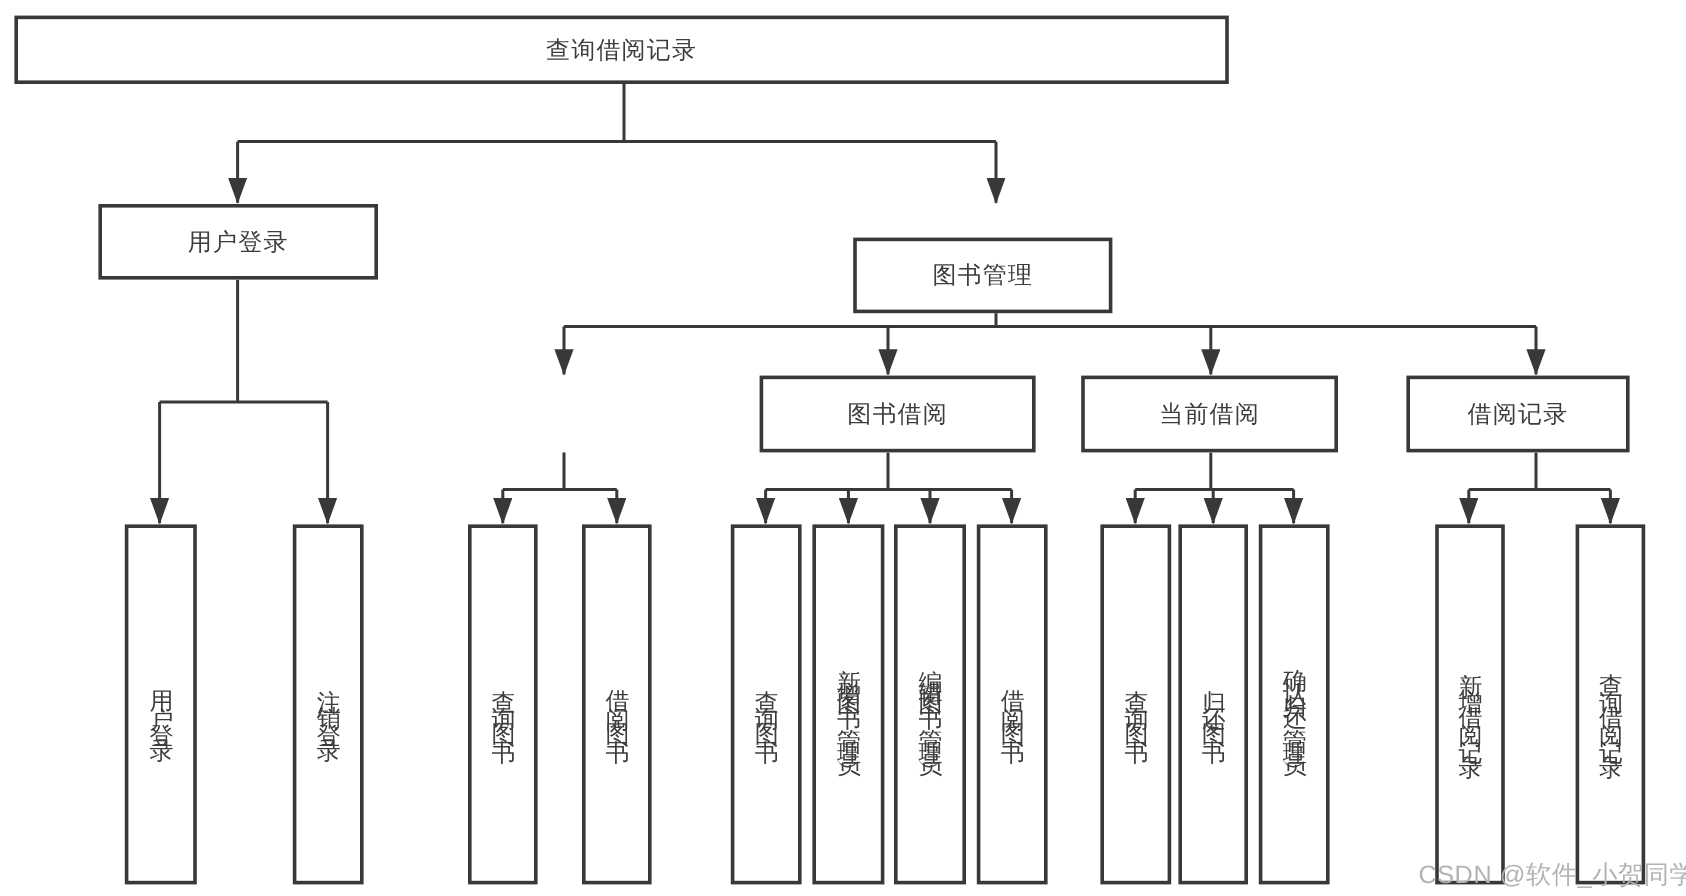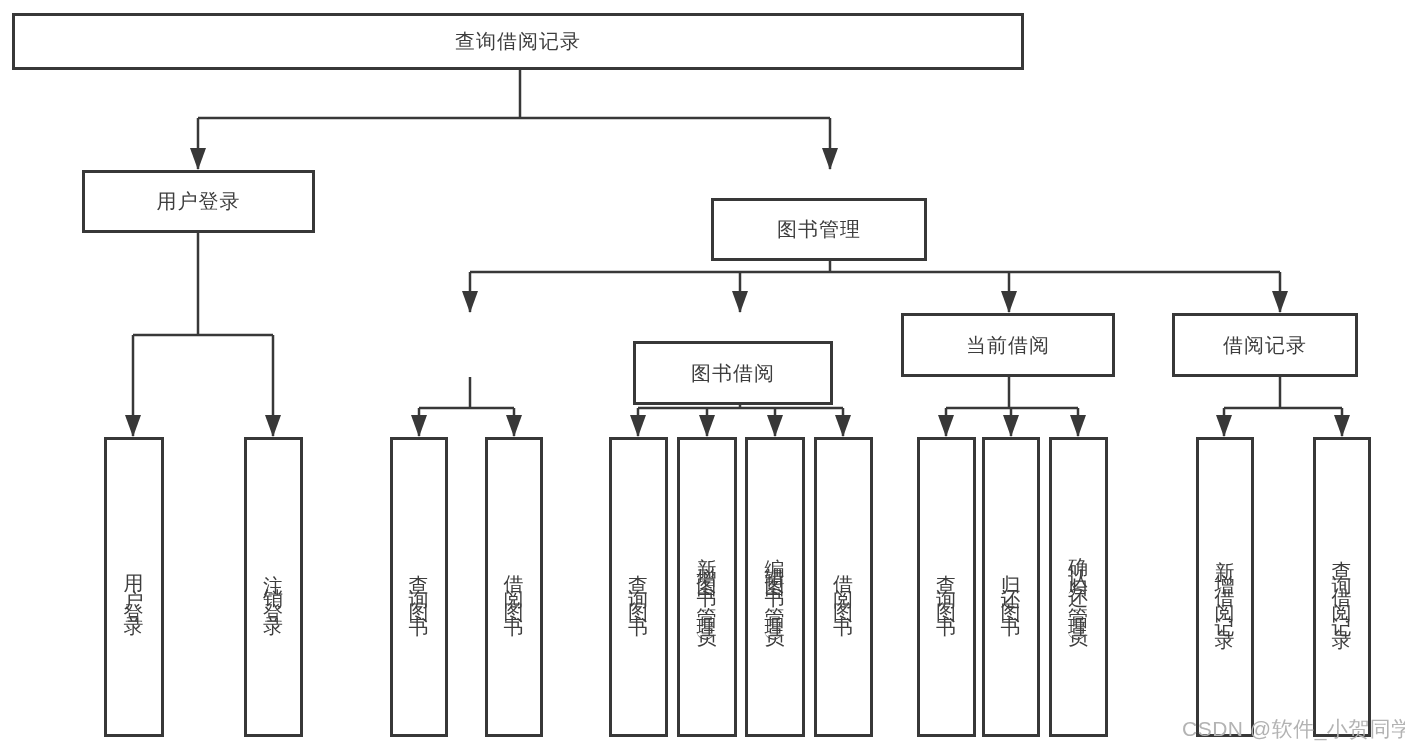--- a/index.html
+++ b/index.html
@@ -111,21 +111,21 @@
     <span>查询借阅记录</span>
   </div>
 
   <div class="box" style="left:82px;top:170px;width:233px;height:63px;">
     <span>用户登录</span>
   </div>
   <div class="box" style="left:711px;top:170px;width:216px;height:63px;margin-top:28px;">
     <span>图书管理</span>
   </div>
 
-  <div class="box" style="left:633px;top:313px;width:200px;height:64px;margin-top:28px;">
+  <div class="box" style="left:633px;top:313px;width:230px;height:64px;">
     <span>图书借阅</span>
   </div>
   <div class="box" style="left:901px;top:313px;width:214px;height:64px;justify-content:center;">
     <span>当前借阅</span>
   </div>
   <div class="box" style="left:1172px;top:313px;width:186px;height:64px;">
     <span>借阅记录</span>
   </div>
 
   <div class="leaf" style="left:104px;width:60px;">

